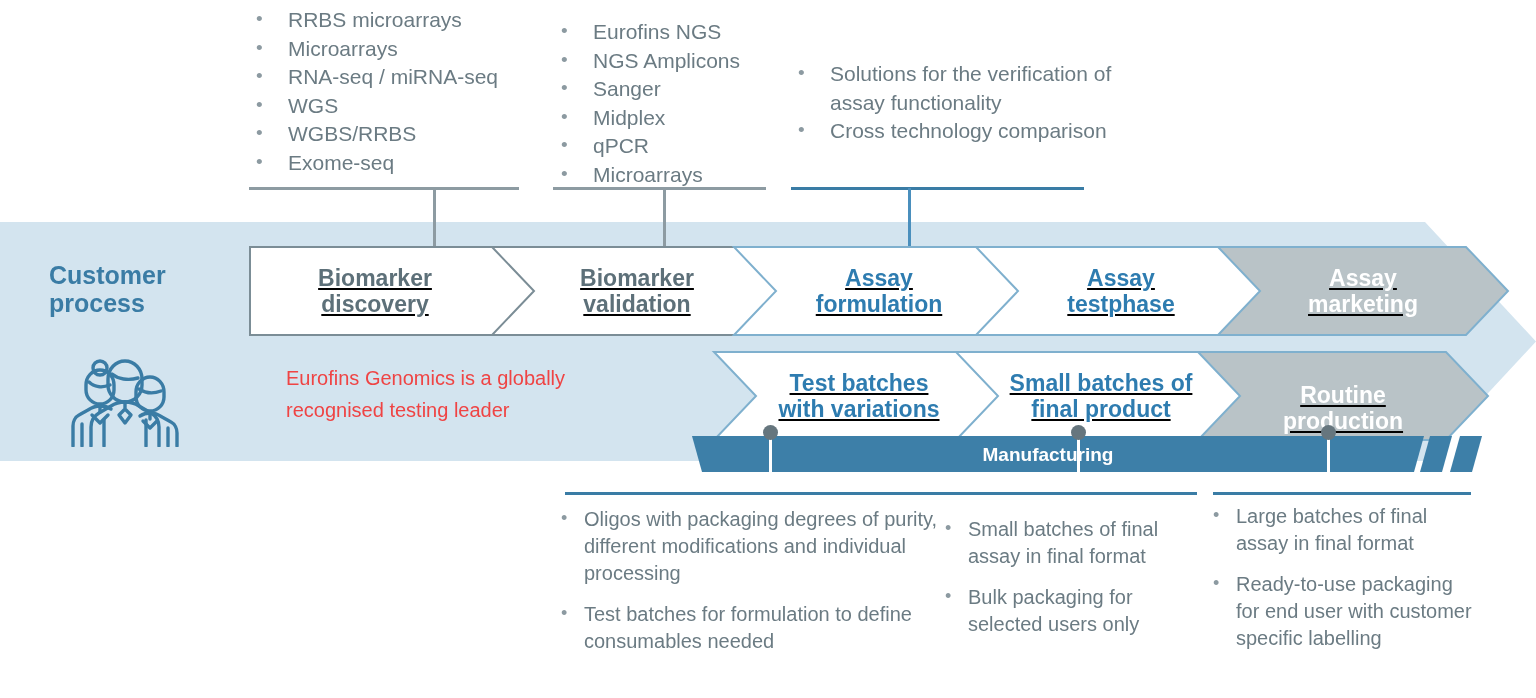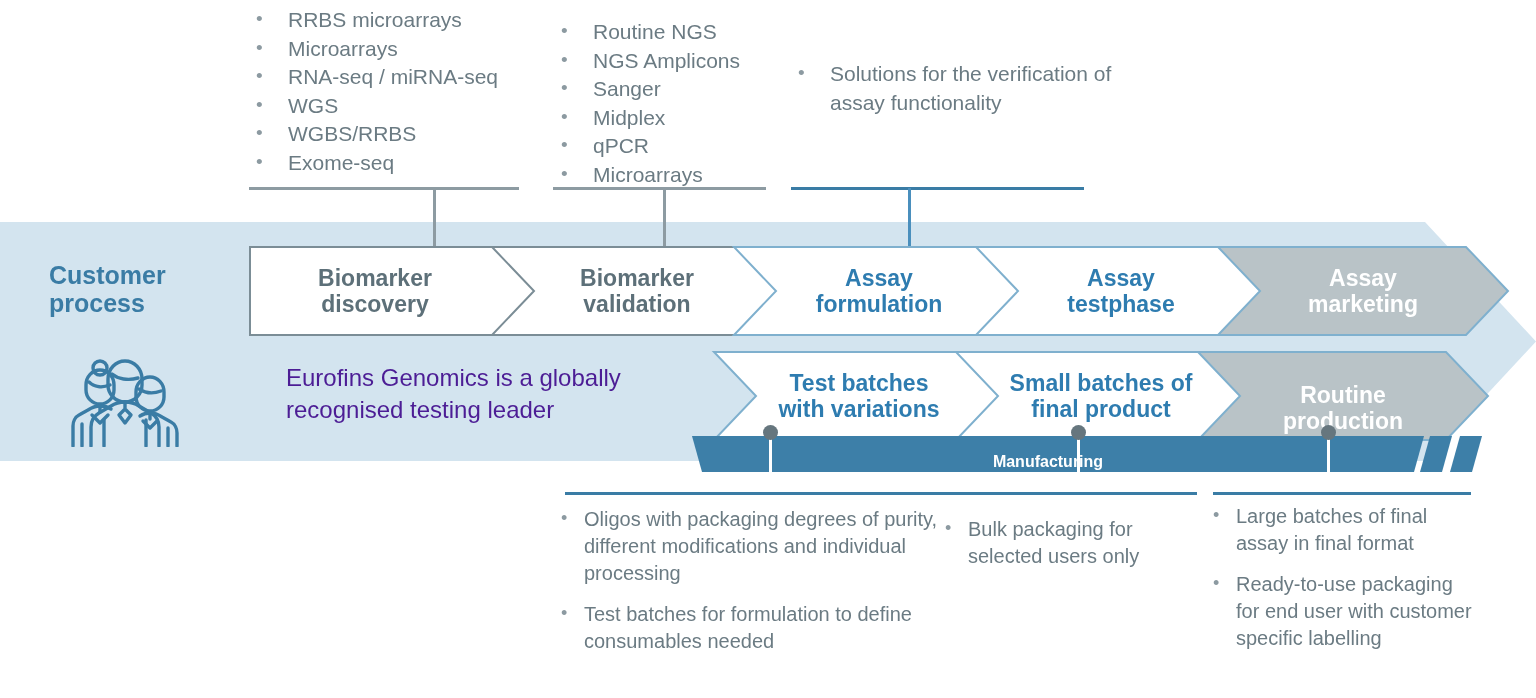--- a/index.html
+++ b/index.html
@@ -35,21 +35,21 @@
   
   .band{
     position:absolute;left:0;top:222px;width:1536px;height:239px;
     background:#d3e4ef;
     clip-path:polygon(0 0, 1425px 0, 1536px 119.5px, 1425px 239px, 0 239px);
   }
 
   
   .chev{
     position:absolute;height:88px;box-sizing:border-box;
-    display:flex;align-items:center;justify-content:center;text-align:center;
+    display:flex;align-items:center;justify-content:center;text-align:center;text-decoration:underline;
   }
   .chev .lbl{
     font-size:23px;font-weight:bold;line-height:26px;
     font-family:"Liberation Sans", sans-serif;letter-spacing:0px;
   }
   
   .chev.white-gray{background:#ffffff;}
   .chev.white-gray .lbl{color:#5d7079;}
   .chev.white-blue{background:#ffffff;}
   .chev.white-blue .lbl{color:#2e7cb0;}
@@ -59,21 +59,21 @@
   
   .chevwrap{position:absolute;}
   .chevwrap svg{position:absolute;left:0;top:0;overflow:visible;}
 
   
   .cust{
     position:absolute;color:#3a7ca5;font-weight:bold;font-size:25px;
     line-height:28px;font-family:"Liberation Sans", sans-serif;
   }
   .tagline{
-    position:absolute;color:#4c1d95;font-size:24px;line-height:32px;
+    position:absolute;color:#ef4444;font-size:20px;line-height:32px;
     font-family:"Liberation Sans", sans-serif;
   }
 
   
   .botlist{position:absolute;}
   .botlist ul{list-style:none;margin:0;padding:0;}
   .botlist li{
     position:relative;padding-left:28px;margin-bottom:14px;
     color:#6b7b83;font-size:20px;line-height:27px;
     font-family:"Liberation Sans", sans-serif;
@@ -97,33 +97,34 @@
       <li>RNA-seq / miRNA-seq</li>
       <li>WGS</li>
       <li>WGBS/RRBS</li>
       <li>Exome-seq</li>
     </ul>
   </div>
   <div class="rule" style="left:249px; top:187px; width:270px;"></div>
 
   <div class="toplist" style="left:553px; top:18px; width:215px;">
     <ul>
-      <li>Routine NGS</li>
+      <li>Eurofins NGS</li>
       <li>NGS Amplicons</li>
       <li>Sanger</li>
       <li>Midplex</li>
       <li>qPCR</li>
       <li>Microarrays</li>
     </ul>
   </div>
   <div class="rule" style="left:553px; top:187px; width:213px;"></div>
 
   <div class="toplist" style="left:790px; top:60px; width:335px;">
     <ul>
       <li>Solutions for the verification of assay functionality</li>
+      <li>Cross technology comparison</li>
     </ul>
   </div>
   <div class="rule blue" style="left:791px; top:187px; width:293px;"></div>
 
   <div class="stem" style="left:433px; top:188px; height:70px;"></div>
   <div class="dot gray2" style="left:427px; top:250px;"></div>
 
   <div class="stem" style="left:663px; top:188px; height:70px;"></div>
   <div class="dot gray2" style="left:657px; top:250px;"></div>
 
@@ -265,21 +266,21 @@
       </div>
     </div>
   </div>
 
   <div class="abs" style="left:692px; top:436px; width:800px; height:36px;">
     <svg width="800" height="36" viewBox="0 0 800 36" preserveAspectRatio="none">
       <polygon points="0,0 732,0 722,36 10,36" fill="#3d7fa8"></polygon>
       <polygon points="738,0 760,0 750,36 728,36" fill="#3d7fa8"></polygon>
       <polygon points="768,0 790,0 780,36 758,36" fill="#3d7fa8"></polygon>
     </svg>
-    <div class="rlbl" style="position:absolute;left:0;top:8px;width:712px;height:36px;display:flex;align-items:center;justify-content:center;color:#fff;font-size:16px;font-weight:bold;">Manufacturing</div>
+    <div class="rlbl" style="position:absolute;left:0;top:1px;width:712px;height:36px;display:flex;align-items:center;justify-content:center;color:#fff;font-size:19px;font-weight:bold;">Manufacturing</div>
   </div>
 
   <div class="stem" style="left:769px; top:432px; height:62px; background:#ffffff;"></div>
   <div class="dot gray2" style="left:763px; top:425px;"></div>
 
   <div class="stem" style="left:1077px; top:432px; height:62px; background:#ffffff;"></div>
   <div class="dot gray2" style="left:1071px; top:425px;"></div>
 
   <div class="stem" style="left:1327px; top:432px; height:62px; background:#ffffff;"></div>
   <div class="dot gray2" style="left:1321px; top:425px;"></div>
@@ -290,20 +291,21 @@
 
   <div class="botlist" style="left:556px; top:506px; width:390px;">
     <ul>
       <li>Oligos with packaging degrees of purity, different modifications and individual processing</li>
       <li>Test batches for formulation to define consumables needed</li>
     </ul>
   </div>
 
   <div class="botlist" style="left:940px; top:516px; width:255px;">
     <ul>
+      <li>Small batches of final assay in final format</li>
       <li>Bulk packaging for selected users only</li>
     </ul>
   </div>
 
   <div class="botlist" style="left:1208px; top:503px; width:268px;">
     <ul>
       <li>Large batches of final assay in final format</li>
       <li>Ready-to-use packaging for end user with customer specific labelling</li>
     </ul>
   </div>

